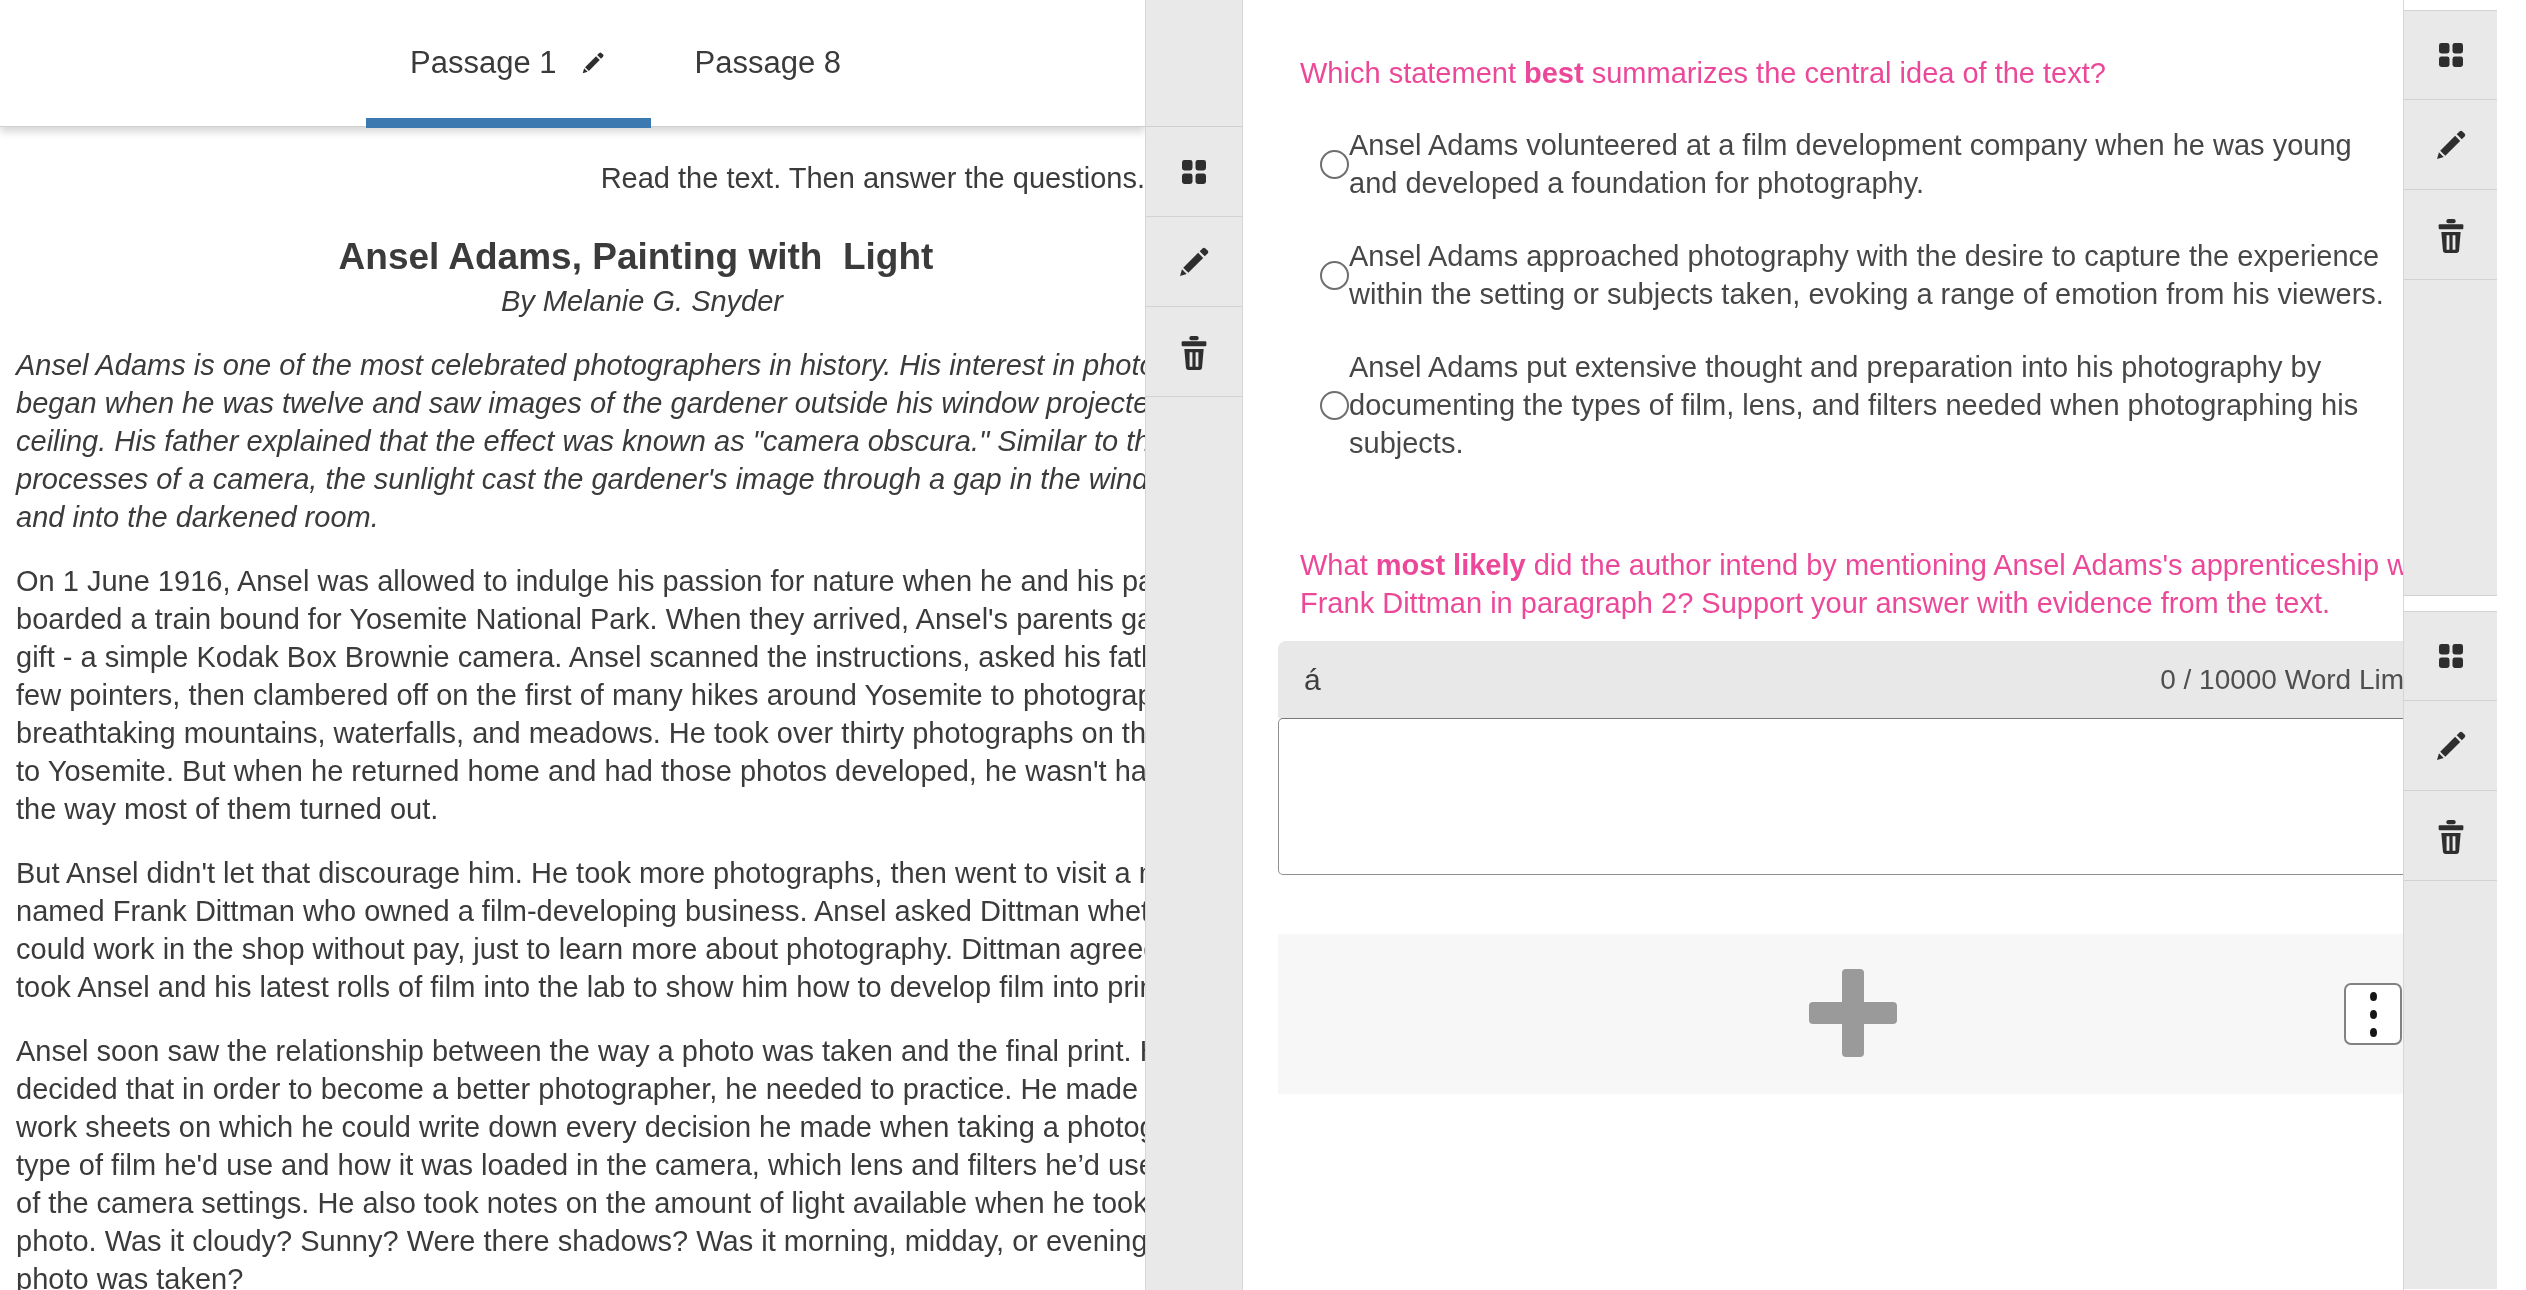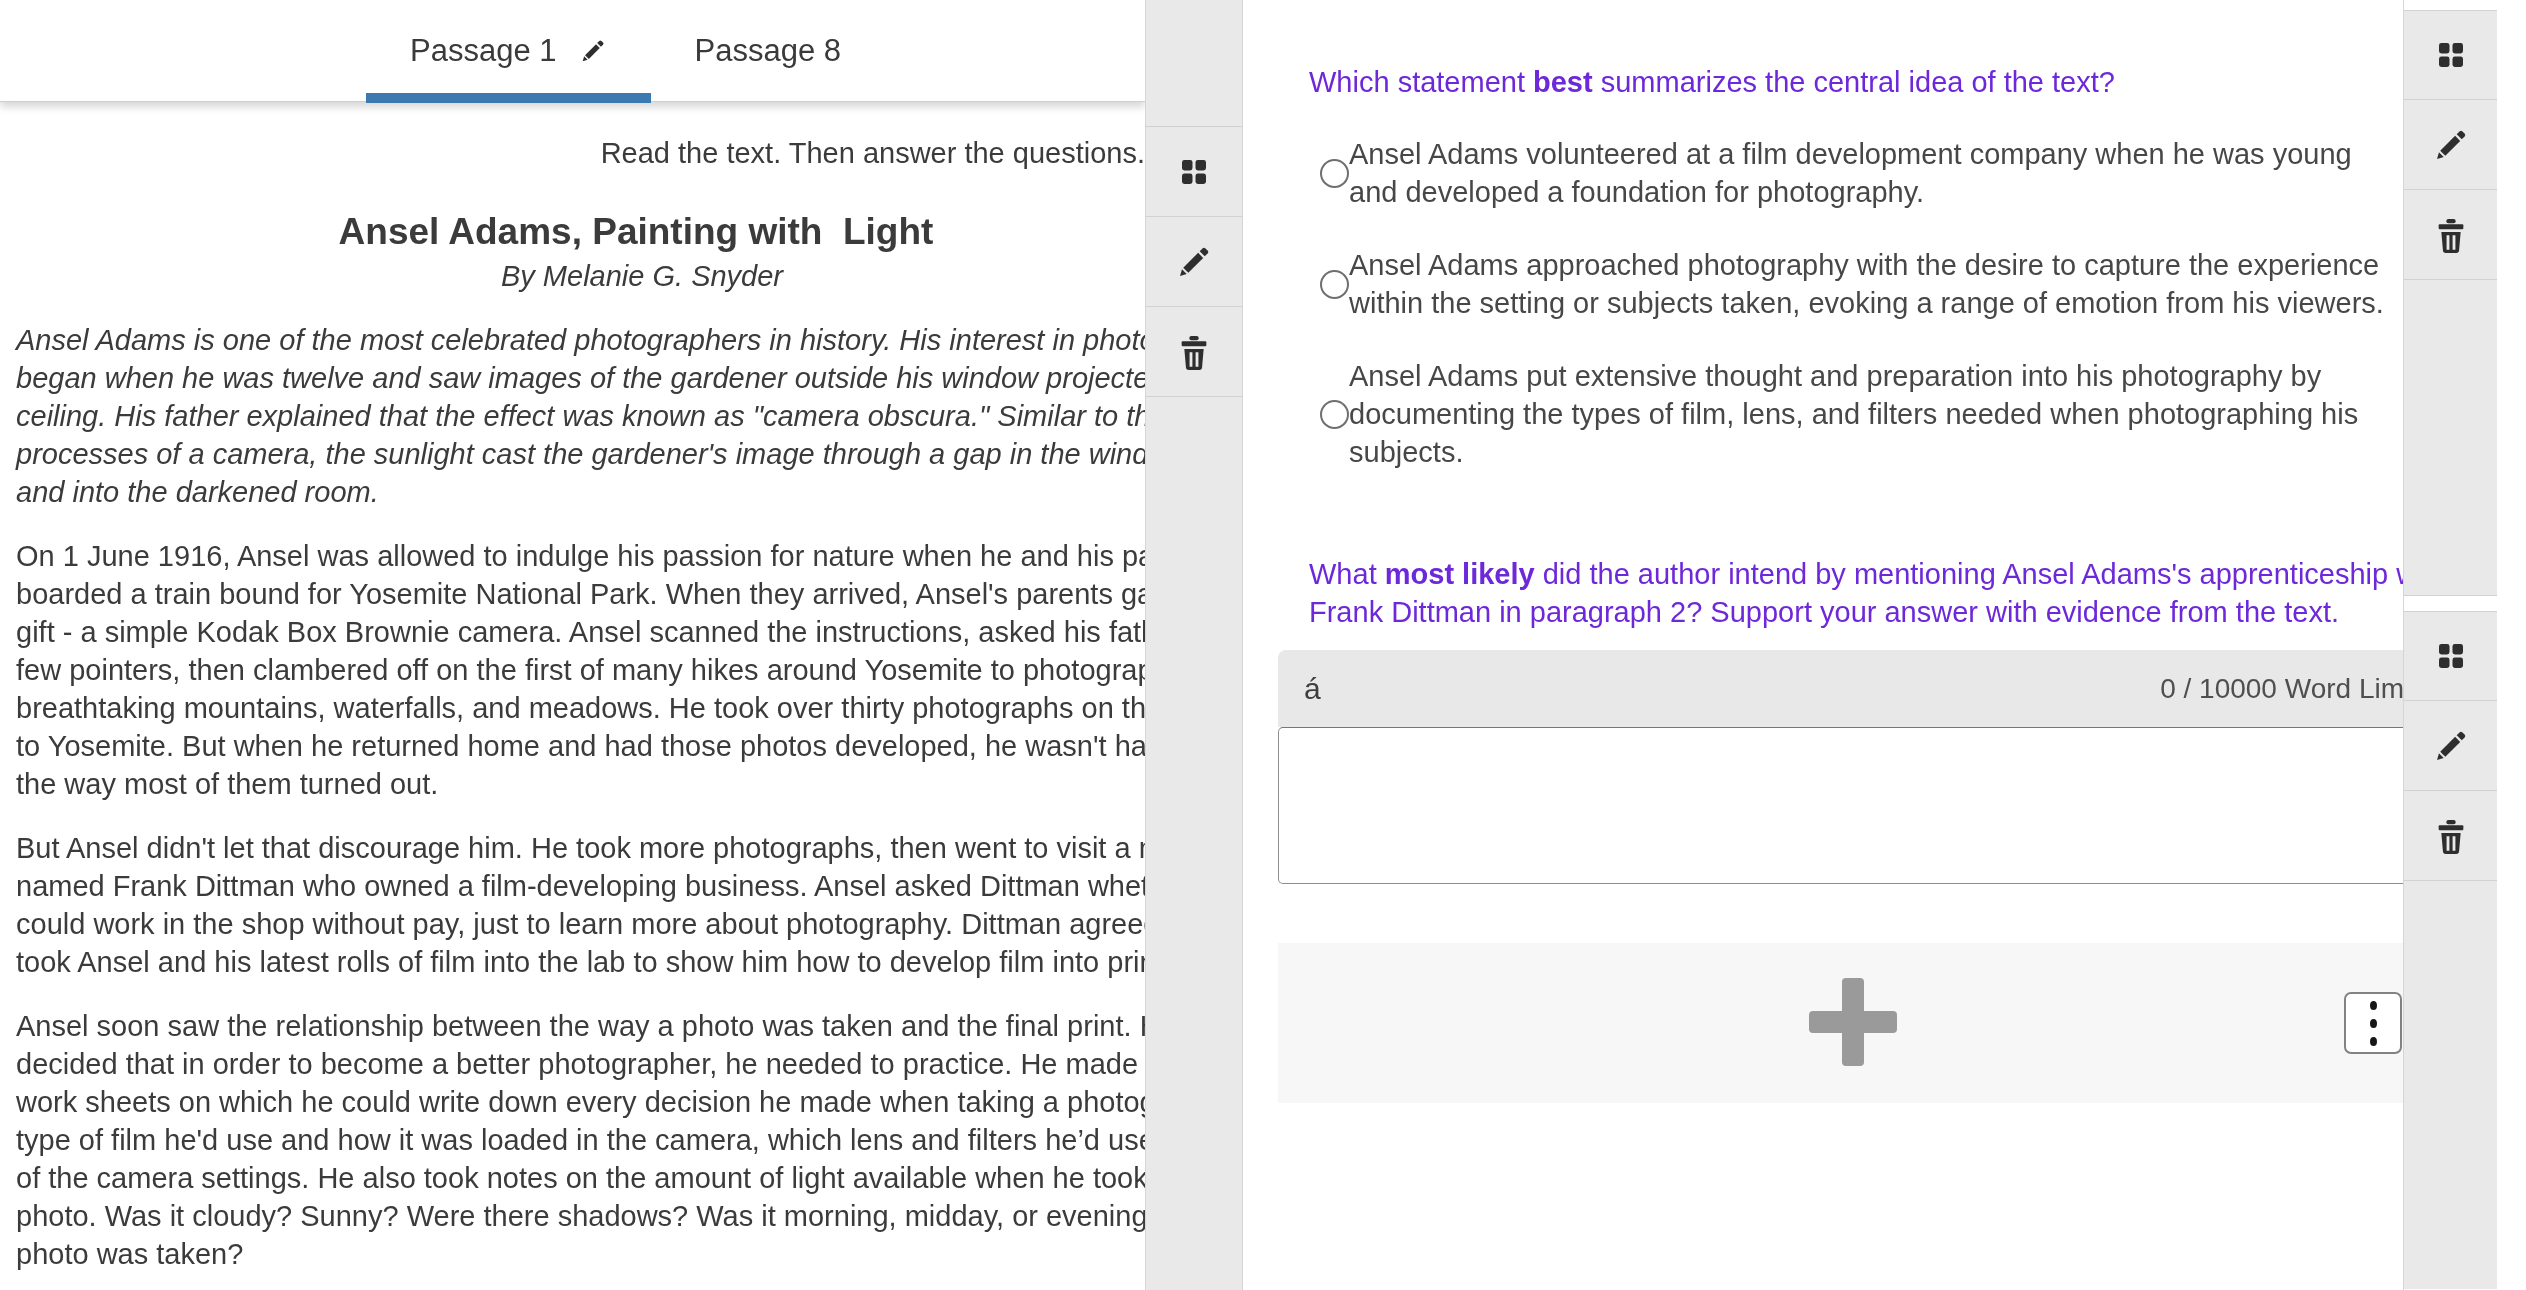--- a/index.html
+++ b/index.html
@@ -6,21 +6,21 @@
   html,body { margin:0; padding:0; }
   body {
     width:2526px; height:1290px; overflow:hidden; background:#ffffff;
     font-family:"Liberation Sans","DejaVu Sans",sans-serif; color:#3b3b3b;
   }
   .app { display:flex; width:2526px; height:1290px; }
 
   
   .left-panel { width:1145px; height:100%; overflow:hidden; background:#fff; position:relative; }
   .lp-header {
-    height:102px; background:#fff; border-bottom:1px solid #cfcfcf;
+    height:127px; background:#fff; border-bottom:1px solid #cfcfcf;
     box-shadow:0 5px 8px rgba(0,0,0,.16);
     display:flex; align-items:center; padding-left:366px; position:relative; z-index:3;
   }
   .tab {
     position:relative; height:100%; display:flex; align-items:center; gap:22px;
     padding:0 44px; font-size:31px; color:#3a3a3a; cursor:pointer; white-space:nowrap;
   }
   .tab.active::after {
     content:""; position:absolute; left:0; right:0; bottom:-2px; height:10px; background:#3c79b0;
   }
@@ -43,21 +43,21 @@
     width:100%; height:90px; background:#e9e9e9; border:none;
     border-bottom:1px solid #d2d2d2; cursor:pointer; padding:0;
   }
   .strip-btn.first { border-top:1px solid #d2d2d2; }
   .strip-fill { background:#e9e9e9; }
   .strip-gap { background:#fff; }
   .strip-btn svg { display:block; }
 
   
   .right-panel { width:1160px; height:100%; overflow:hidden; background:#fff; padding:46px 0 0 49px; }
-  .qtext { margin:17px; font-size:29px; line-height:38px; color:#6d28d9; width:1180px; }
+  .qtext { margin:8px; font-size:29px; line-height:38px; color:#ec4899; width:1180px; }
   .qtext b { font-weight:bold; }
   .options { margin-top:34px; padding-left:28px; display:flex; flex-direction:column; gap:35px; }
   .option { display:flex; align-items:center; cursor:pointer; }
   .radio {
     width:29px; height:29px; flex-shrink:0; border:2px solid #6f6f6f; border-radius:50%; background:#fff;
   }
   .option-label { font-size:29px; line-height:38px; color:#474747; width:1040px; }
 
   .q2 { margin-top:84px; }
   .editor { width:1150px; margin-left:-14px; margin-top:19px; }

